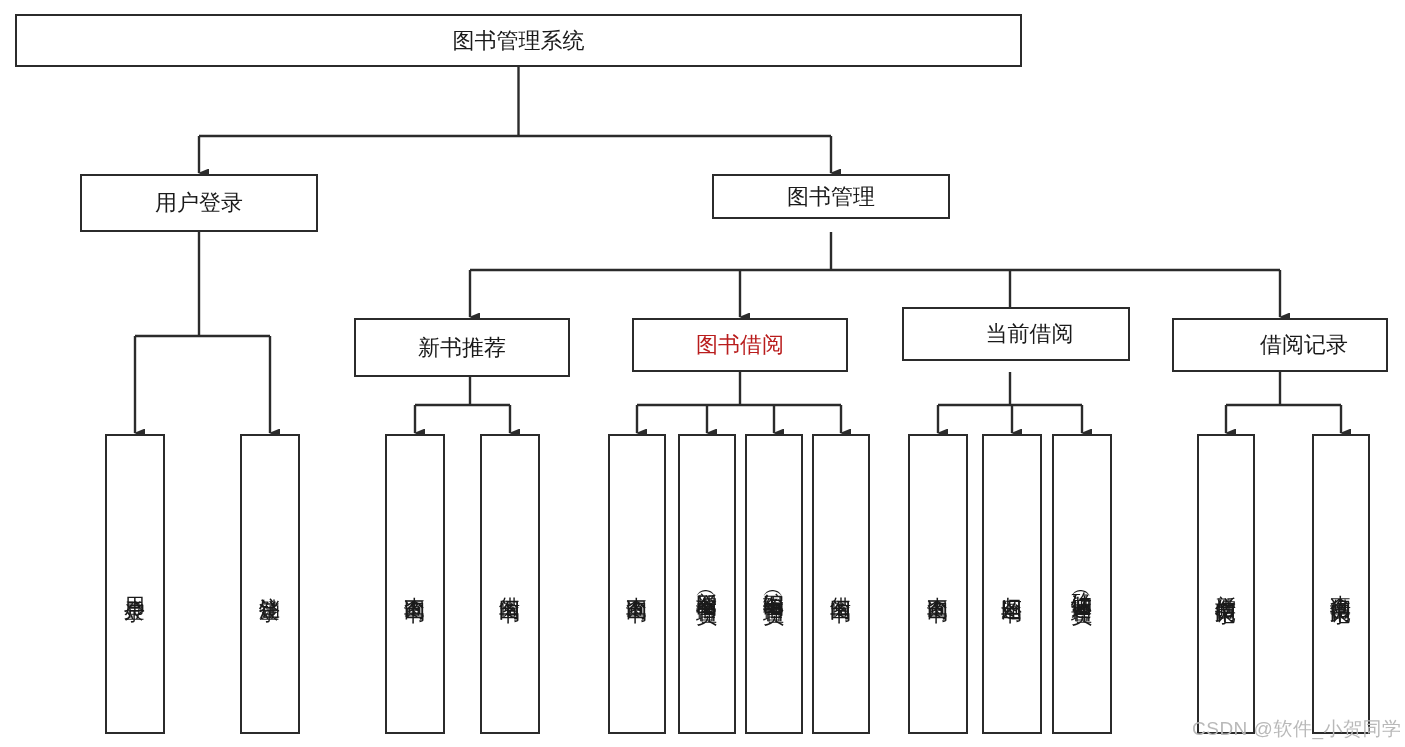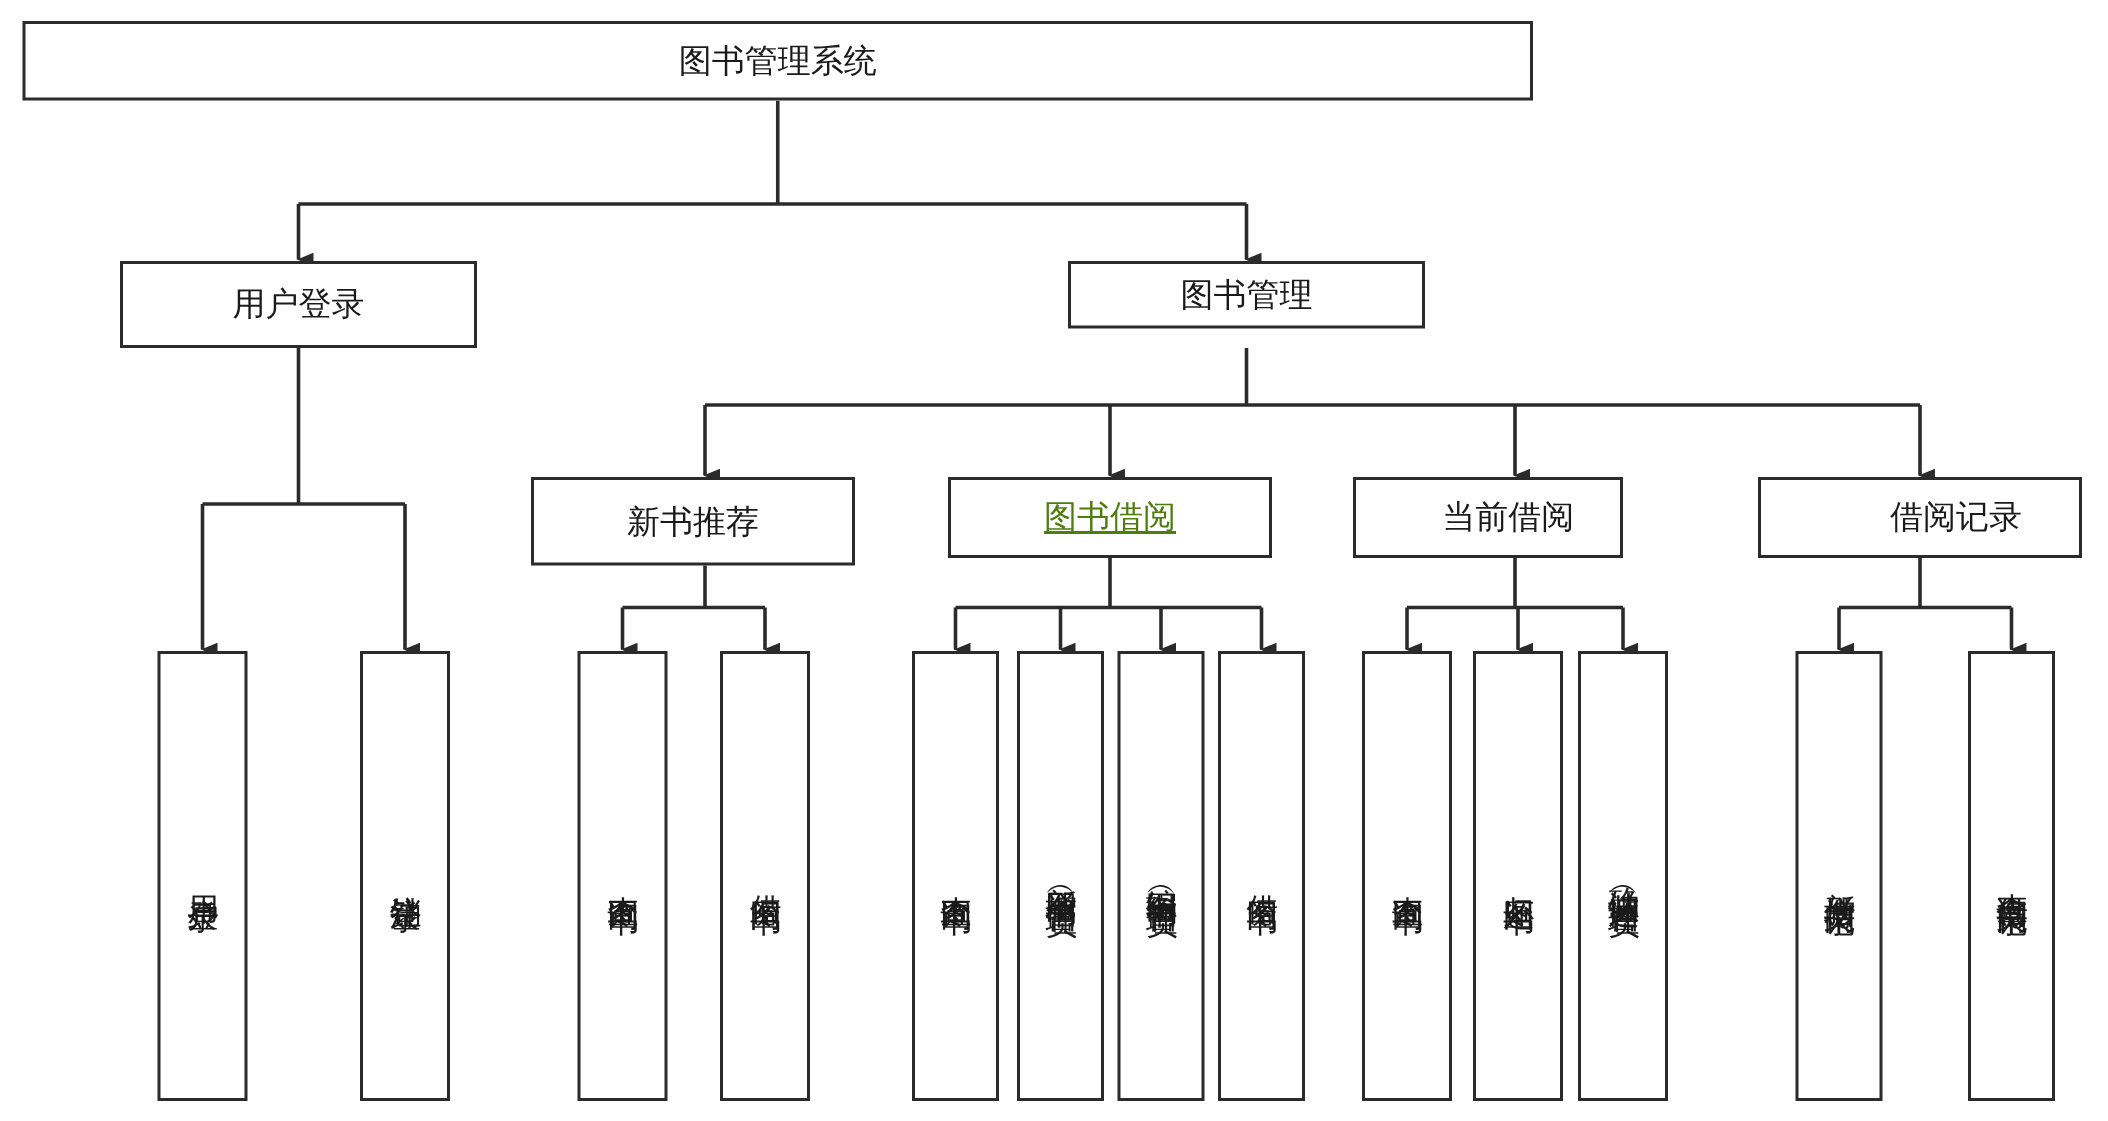--- a/index.html
+++ b/index.html
@@ -116,23 +116,23 @@
       <div class="node horizontal" style="left: 80px; top: 174px; width: 238px; height: 58px; border-color: rgb(43, 43, 43); background: rgb(255, 255, 255);">
         <span class="node-label" style="color: rgb(26, 26, 26);">用户登录</span>
       </div>
       <div class="node horizontal" style="left: 712px; top: 174px; width: 238px; height: 45px; border-color: rgb(43, 43, 43); background: rgb(255, 255, 255);">
         <span class="node-label" style="color: rgb(26, 26, 26);">图书管理</span>
       </div>
       <div class="node horizontal" style="left: 354px; top: 318px; width: 216px; height: 59px; border-color: rgb(43, 43, 43); background: rgb(255, 255, 255);">
         <span class="node-label" style="color: rgb(26, 26, 26);">新书推荐</span>
       </div>
       <div class="node horizontal" style="left: 632px; top: 318px; width: 216px; height: 54px; border-color: rgb(43, 43, 43); background: rgb(255, 255, 255);">
-        <span class="node-label" style="color: #4d7c0f; text-decoration: underline;">图书借阅</span>
+        <span class="node-label" style="color: #b91c1c;">图书借阅</span>
       </div>
-      <div class="node horizontal" style="left: 902px; top: 318px; width: 180px; height: 54px; border-color: rgb(43, 43, 43); background: rgb(255, 255, 255); padding-left: 27px;">
+      <div class="node horizontal" style="left: 902px; top: 307px; width: 228px; height: 54px; border-color: rgb(43, 43, 43); background: rgb(255, 255, 255); padding-left: 27px;">
         <span class="node-label" style="color: rgb(26, 26, 26);">当前借阅</span>
       </div>
       <div class="node horizontal" style="left: 1172px; top: 318px; width: 216px; height: 54px; border-color: rgb(43, 43, 43); background: rgb(255, 255, 255); padding-left: 48px;">
         <span class="node-label" style="color: rgb(26, 26, 26);">借阅记录</span>
       </div>
       <div class="node vertical" style="left: 105px; top: 434px; width: 60px; height: 300px; border-color: rgb(43, 43, 43); background: rgb(255, 255, 255);">
         <span class="node-label" style="color: rgb(26, 26, 26);">用户登录</span>
       </div>
       <div class="node vertical" style="left: 240px; top: 434px; width: 60px; height: 300px; border-color: rgb(43, 43, 43); background: rgb(255, 255, 255);">
         <span class="node-label" style="color: rgb(26, 26, 26);">注销登录</span>
@@ -164,13 +164,14 @@
       <div class="node vertical" style="left: 1052px; top: 434px; width: 60px; height: 300px; border-color: rgb(43, 43, 43); background: rgb(255, 255, 255);">
         <span class="node-label" style="color: rgb(26, 26, 26);">确认归还（管理员）</span>
       </div>
       <div class="node vertical" style="left: 1197px; top: 434px; width: 58px; height: 300px; border-color: rgb(43, 43, 43); background: rgb(255, 255, 255);">
         <span class="node-label" style="color: rgb(26, 26, 26);">新增借阅记录</span>
       </div>
       <div class="node vertical" style="left: 1312px; top: 434px; width: 58px; height: 300px; border-color: rgb(43, 43, 43); background: rgb(255, 255, 255);">
         <span class="node-label" style="color: rgb(26, 26, 26);">查询借阅记录</span>
       </div>
     </div>
+  <div class="watermark" style="left:1192px; top:716px;">CSDN @软件_小贺同学</div>
 </div>
 
 </body></html>

